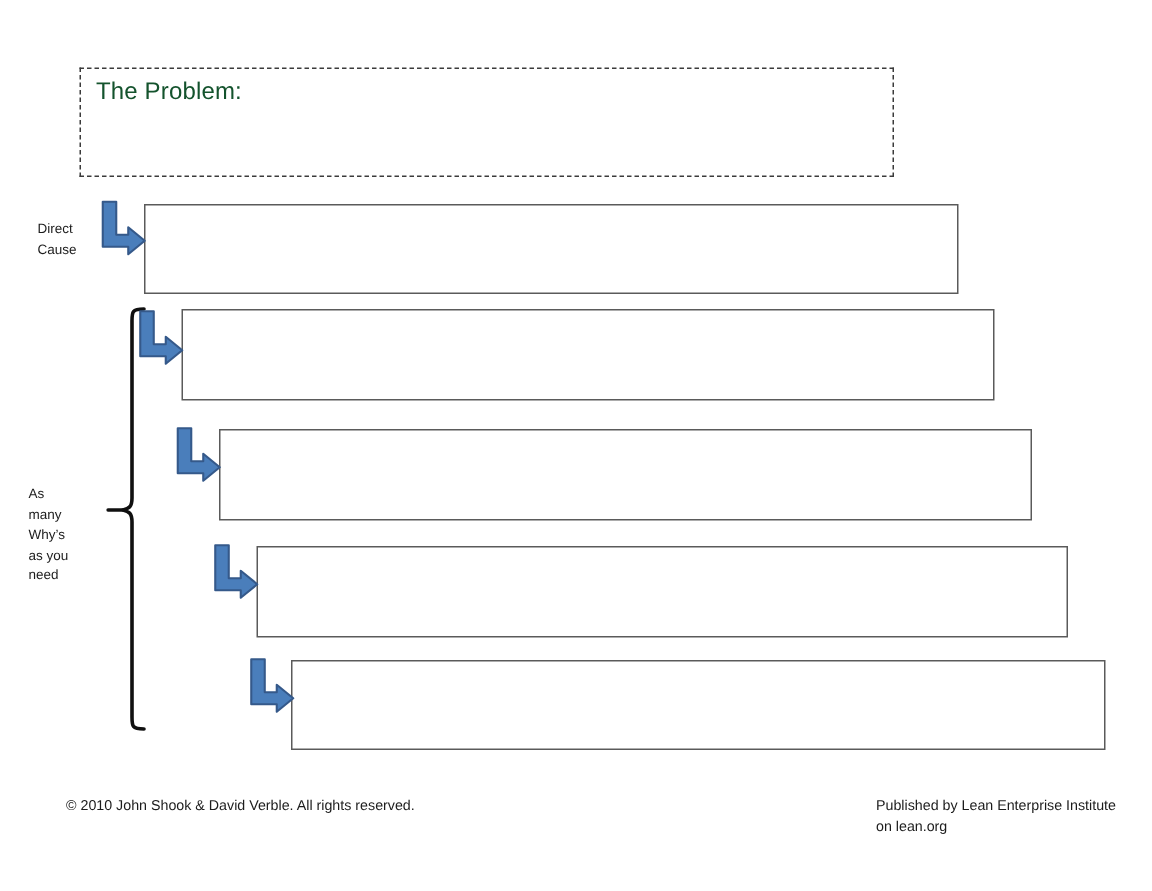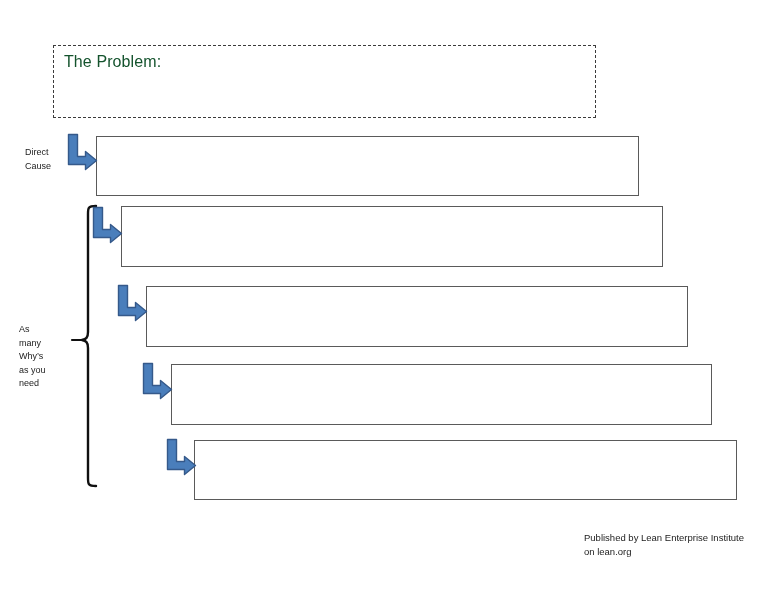--- a/index.html
+++ b/index.html
@@ -160,17 +160,18 @@
 
   <div class="side-label" id="direct-cause-label">Direct
 Cause</div>
 
   <div class="side-label" id="why-label">As
 many
 Why’s
 as you
 need</div>
 
+  <div class="footer-text" id="footer-copyright">© 2010 John Shook &amp; David Verble.  All rights reserved.</div>
 
   <div class="footer-text" id="footer-publisher">Published by Lean Enterprise Institute
 on lean.org</div>
 
 </div>
 
 </body></html>

